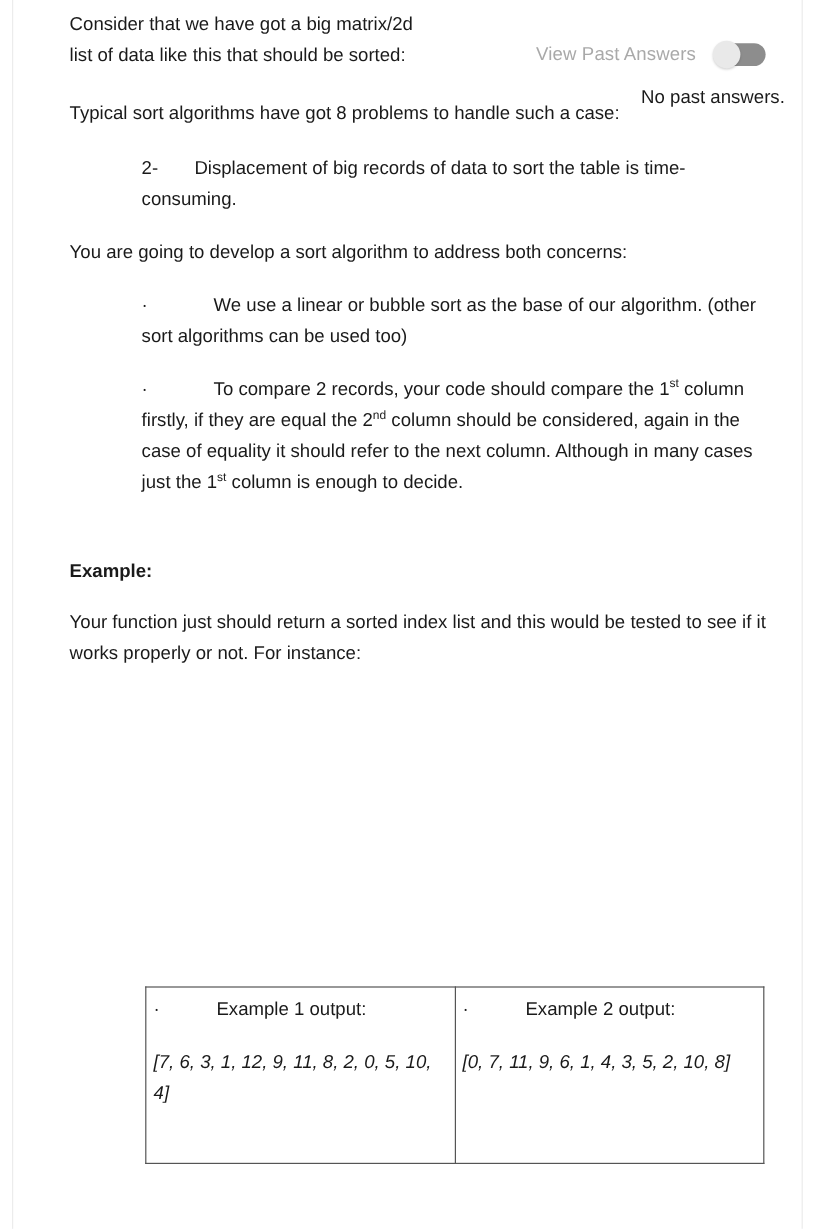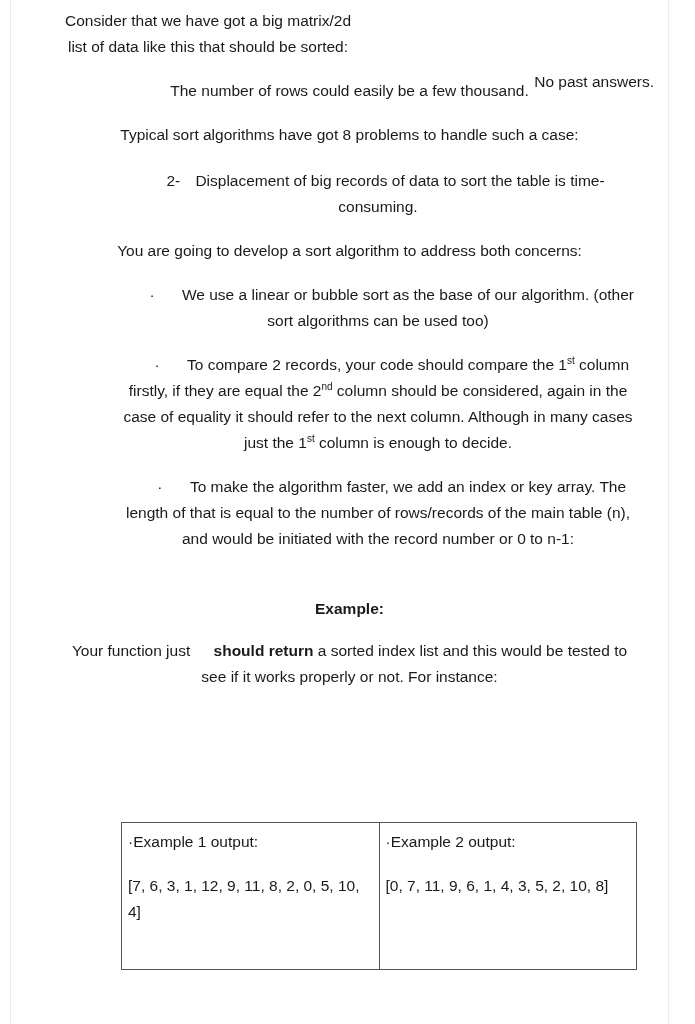--- a/index.html
+++ b/index.html
@@ -90,42 +90,41 @@
     position: absolute;
     left: 58px;
     top: 8px;
     width: 583px;
   }
   p {
     margin: 0 0 14px 0;
     font-size: 15.5px;
     line-height: 26px;
     color: #1a1a1a;
-    text-align: center;
   }
   p.narrow  { width: 300px; }
   p.lead-in { margin-bottom: 16px; }
   p.indent {
     margin-left: 60px;
     width: 520px;
   }
   .gap-sm { height: 4px; }
   .gap-lg { height: 30px; }
 
   .marker { display: inline-block; }
   .marker.num  { width: 44px; }
   .marker.dot  { width: 60px; }
   .dot-glyph { font-size: 15.5px; line-height: 26px; }
 
   sup {
     font-size: 10px;
     vertical-align: super;
     line-height: 0;
   }
-  b, strong { font-weight: 700; margin-left: 19px; }
+  b, strong { font-weight: 400; }
 
   .results-head {
     font-size: 15.5px;
     font-weight: 700;
     color: #1a1a1a;
     margin: 0 0 16px 0;
   }
 
   
   .examples-table {
@@ -141,52 +140,59 @@
     vertical-align: top;
     padding: 6px 8px 10px 6px;
     font-size: 15.5px;
     line-height: 26px;
     color: #1a1a1a;
     width: 50%;
     height: 130px;
   }
   .cell-head {
     display: block;
-    text-align: left;
+    text-align: center;
     padding-right: 18px;
     white-space: nowrap;
   }
   .cell-bullet {
     float: left;
     font-size: 15.5px;
     line-height: 26px;
   }
   .cell-body {
     display: block;
     clear: both;
     margin-top: 18px;
+    font-style: italic;
   }
 </style>
 </head>
 <body>
 
 <div class="page">
 
   <div class="panel-edge left"></div>
   <div class="panel-edge right"></div>
 
+  <div class="past-answers">
+    <span class="past-answers-label">View Past Answers</span>
+    <span class="toggle">
+      <span class="toggle-track"></span>
+      <span class="toggle-knob"></span>
+    </span>
+  </div>
   <div class="no-past-answers">No past answers.</div>
 
   <div class="content">
 
     <p class="narrow">Consider that we have got a big matrix/2d list of data like this that should be sorted:</p>
 
     <div class="gap-sm"></div>
 
-    <p>The number of rows could easily be a few thousand.</p>
 
     <div class="gap-sm"></div>
 
     <p class="lead-in"> Typical sort algorithms have got 8 problems to handle such a case:</p>
 
 
     <div class="gap-sm"></div>
 
     <p class="indent">
       <span class="marker num">2-</span><span>Displacement of big records of data to sort the table is time-consuming.</span>
@@ -203,23 +209,20 @@
     </p>
 
     <div class="gap-sm"></div>
 
     <p class="indent">
       <span class="marker dot"><span class="dot-glyph">·</span></span><span>To compare 2 records, your code should compare the  1</span><sup>st</sup><span> column firstly, if they are equal the 2</span><sup>nd</sup><span> column should be considered, again in the case of equality it should refer to the next column. Although in many cases just the 1</span><sup>st</sup><span> column is enough to decide.</span>
     </p>
 
     <div class="gap-sm"></div>
 
-    <p class="indent">
-      <span class="marker dot"><span class="dot-glyph">·</span></span><span>To make the algorithm faster, we add an index or key array. The length of that is equal to the number of rows/records of the main table (n), and would be initiated with the record number or 0 to n-1:</span>
-    </p>
 
     <div class="gap-lg"></div>
 
     <p class="results-head">Example:</p>
 
     <p><span>Your function just </span><b>should return</b><span> a sorted index list and this would be tested to see if it works properly or not. For instance:</span></p>
 
   </div>
 
   <table class="examples-table">

